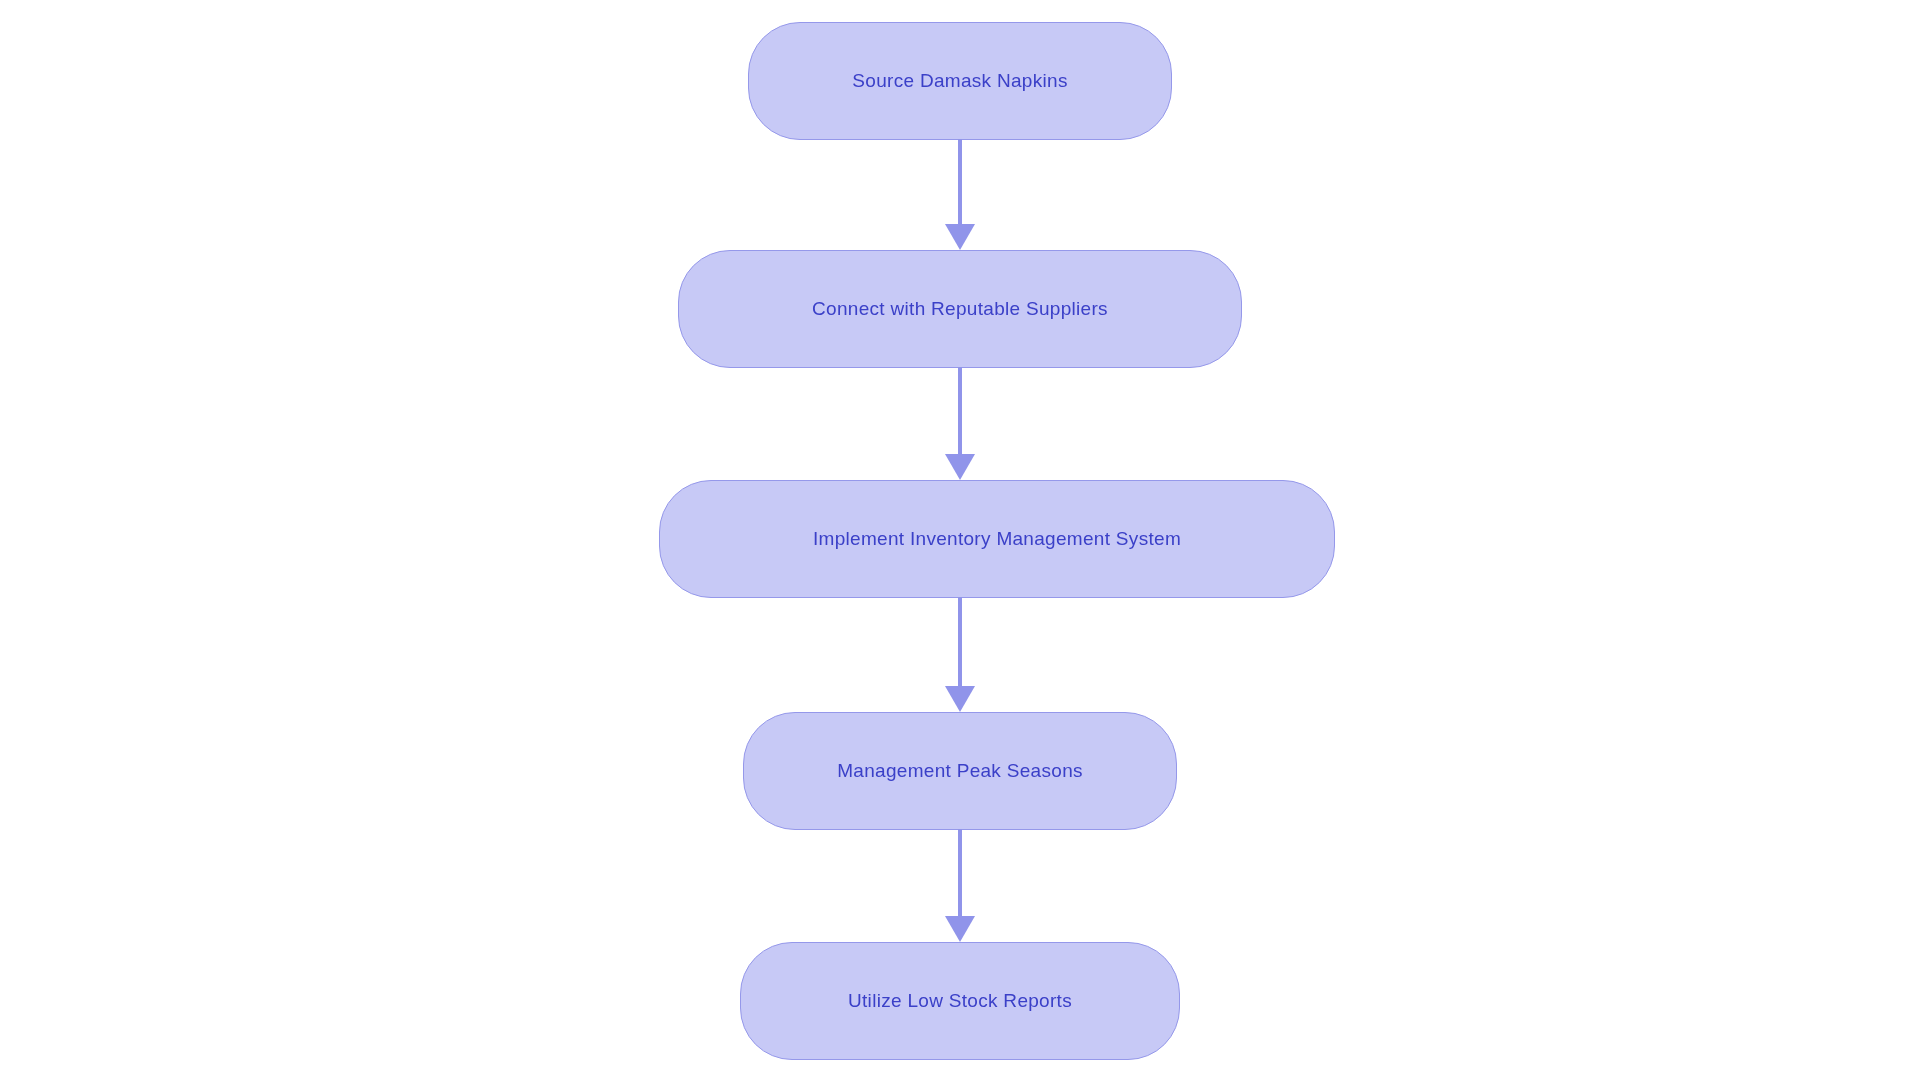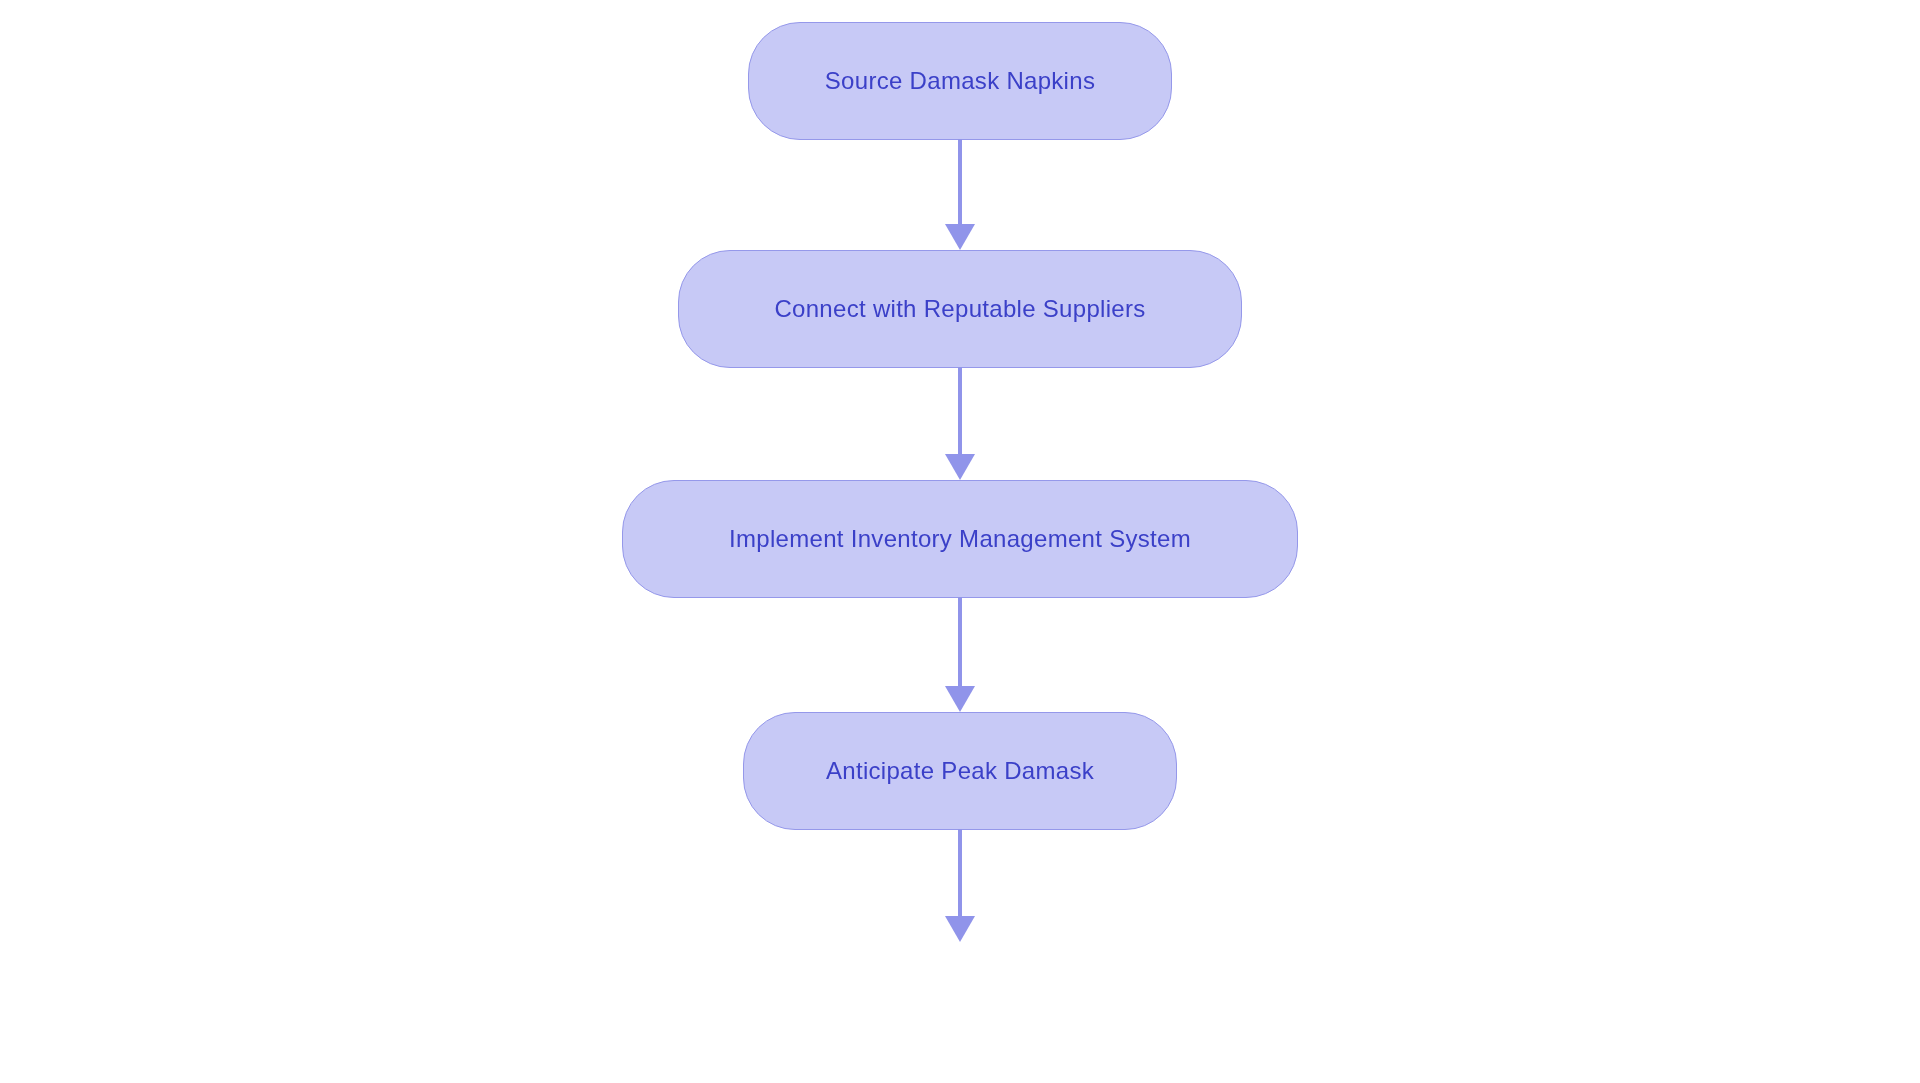--- a/index.html
+++ b/index.html
@@ -26,21 +26,21 @@
   .node {
     position: absolute;
     height: 118px;
     border: 1.5px solid var(--node-border);
     border-radius: 52px;
     background: var(--node-fill);
     color: var(--node-text);
     display: flex;
     align-items: center;
     justify-content: center;
-    font-size: 24px;
+    font-size: 19px;
     letter-spacing: 0.3px;
     text-align: center;
   }
   .edge-line {
     position: absolute;
     width: 4px;
     left: 958px;
     background: var(--arrow);
   }
   .edge-head {
@@ -48,21 +48,21 @@
     left: 945px;
     width: 0;
     height: 0;
     border-left: 15px solid transparent;
     border-right: 15px solid transparent;
     border-top: 26px solid var(--arrow);
   }
   
   #node-1 { top: 22px;  left: 748px; width: 424px; }
   #node-2 { top: 250px; left: 678px; width: 564px; text-align: center; }
-  #node-3 { top: 480px; left: 622px; width: 676px; }
+  #node-3 { top: 480px; left: 659px; width: 676px; }
   #node-4 { top: 712px; left: 743px; width: 434px; }
   #node-5 { top: 942px; left: 740px; width: 440px; }
 
   #edge-line-1 { top: 139px; height: 87px; }
   #edge-head-1 { top: 224px; }
   #edge-line-2 { top: 367px; height: 89px; }
   #edge-head-2 { top: 454px; }
   #edge-line-3 { top: 597px; height: 91px; }
   #edge-head-3 { top: 686px; }
   #edge-line-4 { top: 829px; height: 89px; }
@@ -88,20 +88,23 @@
   <div class="edge-head" id="edge-head-2"></div>
 
   <div class="node" id="node-3">
     <span>Implement Inventory Management System</span>
   </div>
 
   <div class="edge-line" id="edge-line-3"></div>
   <div class="edge-head" id="edge-head-3"></div>
 
   <div class="node" id="node-4">
-    <span>Anticipate Peak Damask</span>
+    <span>Management Peak Seasons</span>
   </div>
 
   <div class="edge-line" id="edge-line-4"></div>
   <div class="edge-head" id="edge-head-4"></div>
 
+  <div class="node" id="node-5">
+    <span>Utilize Low Stock Reports</span>
+  </div>
 
 </div>
 
 </body></html>

